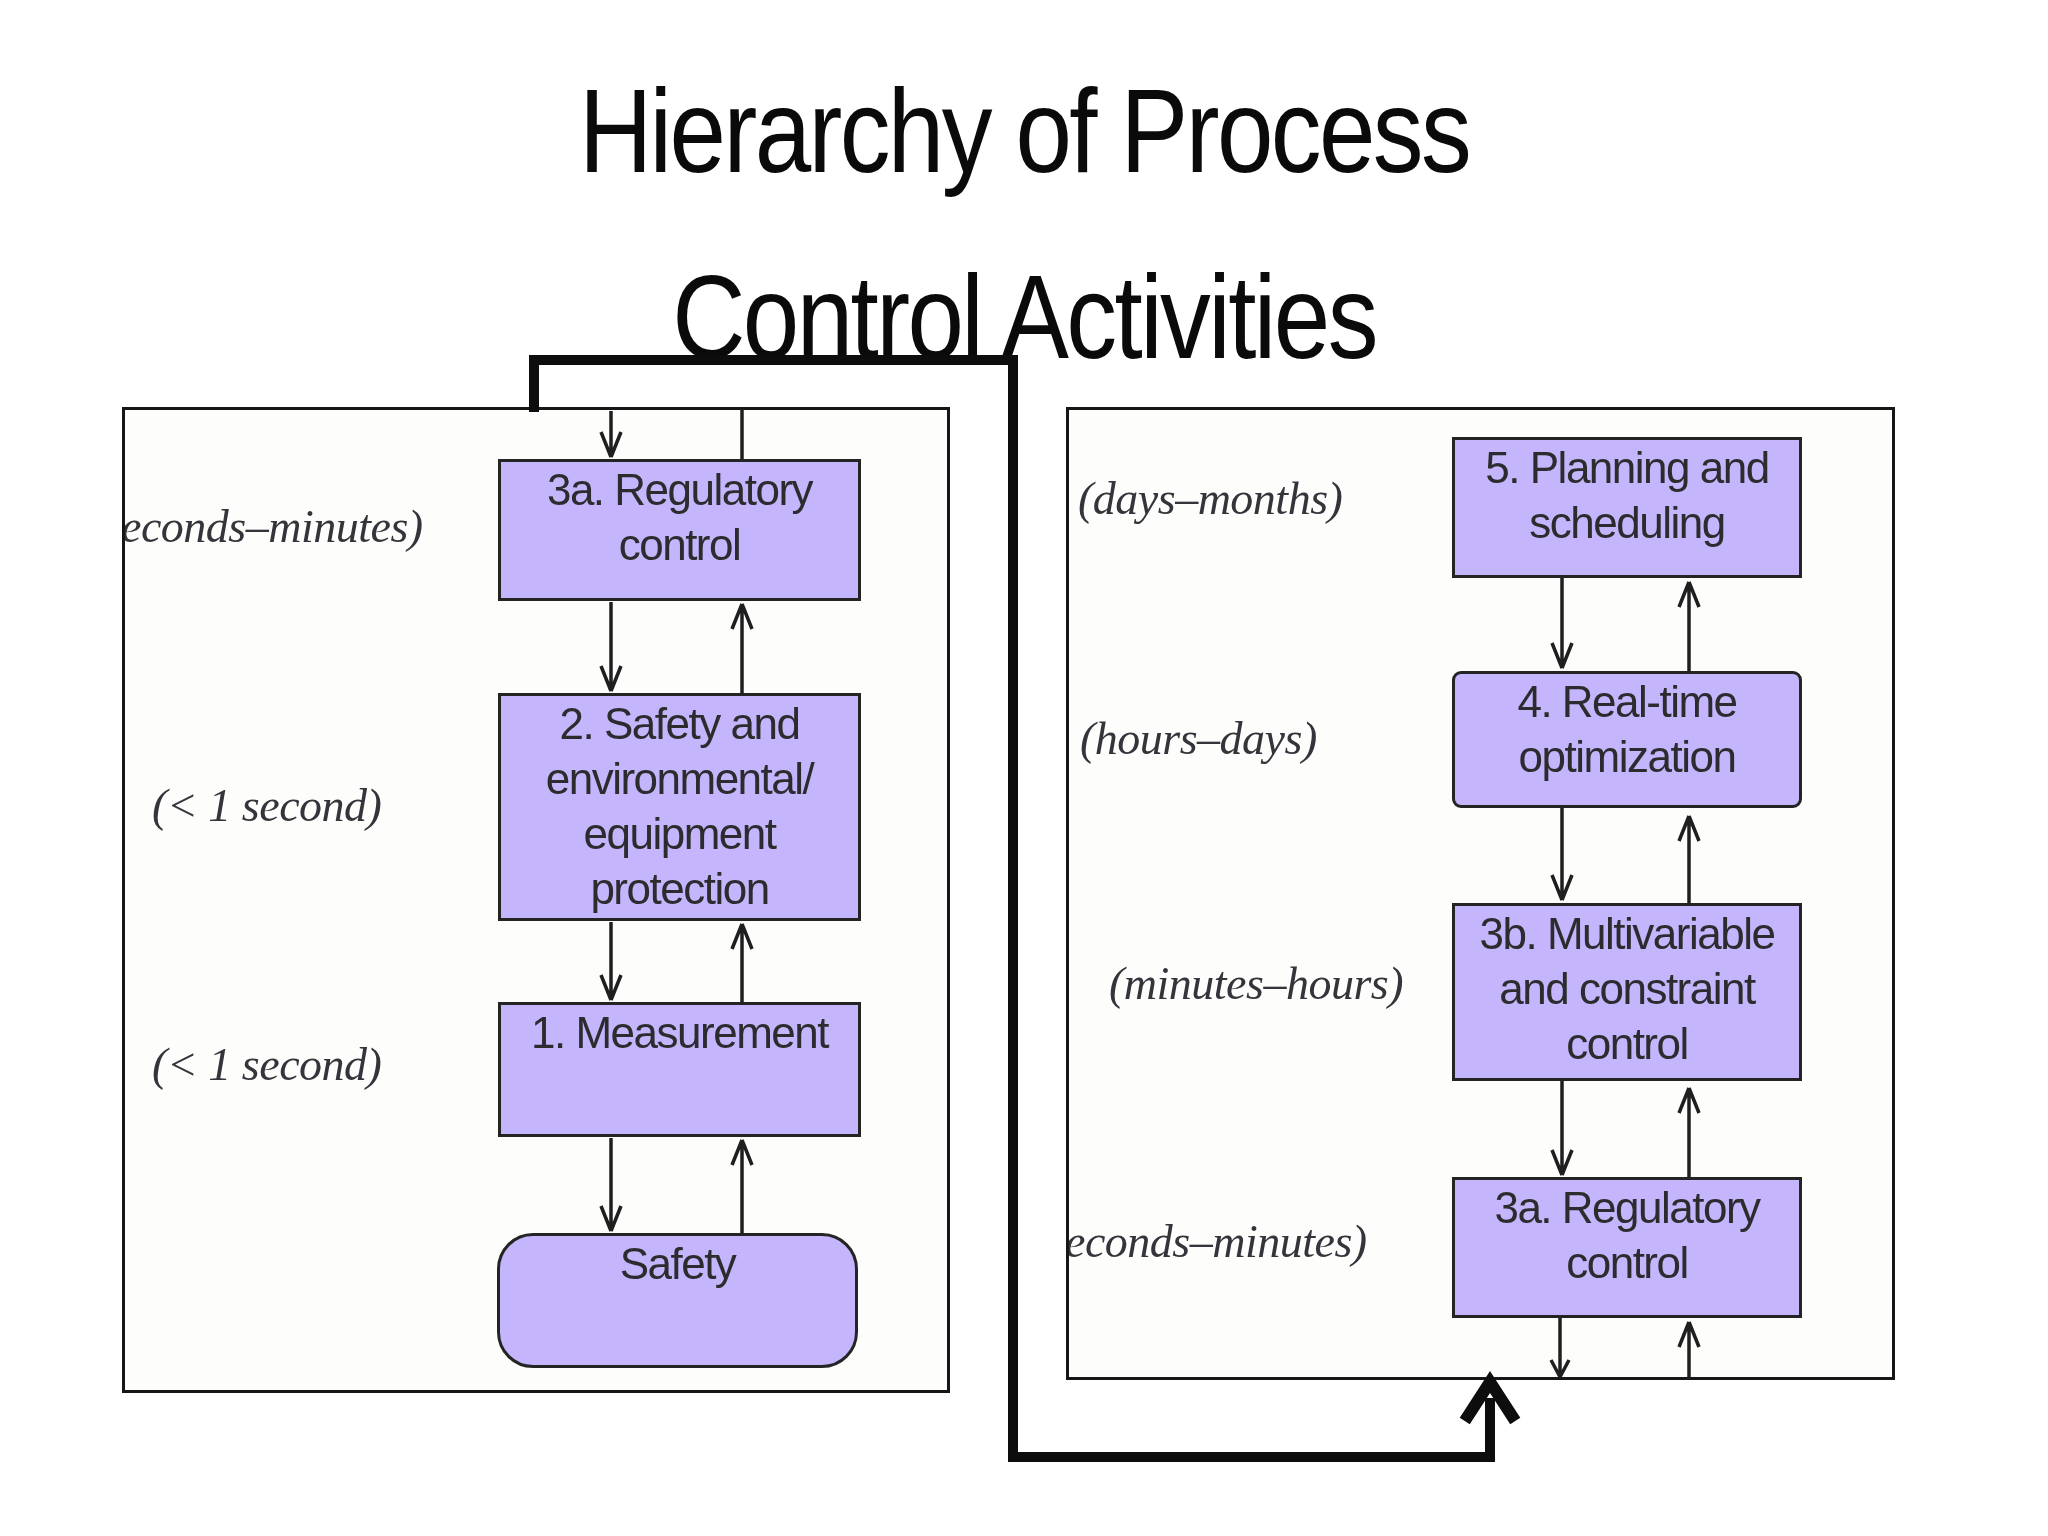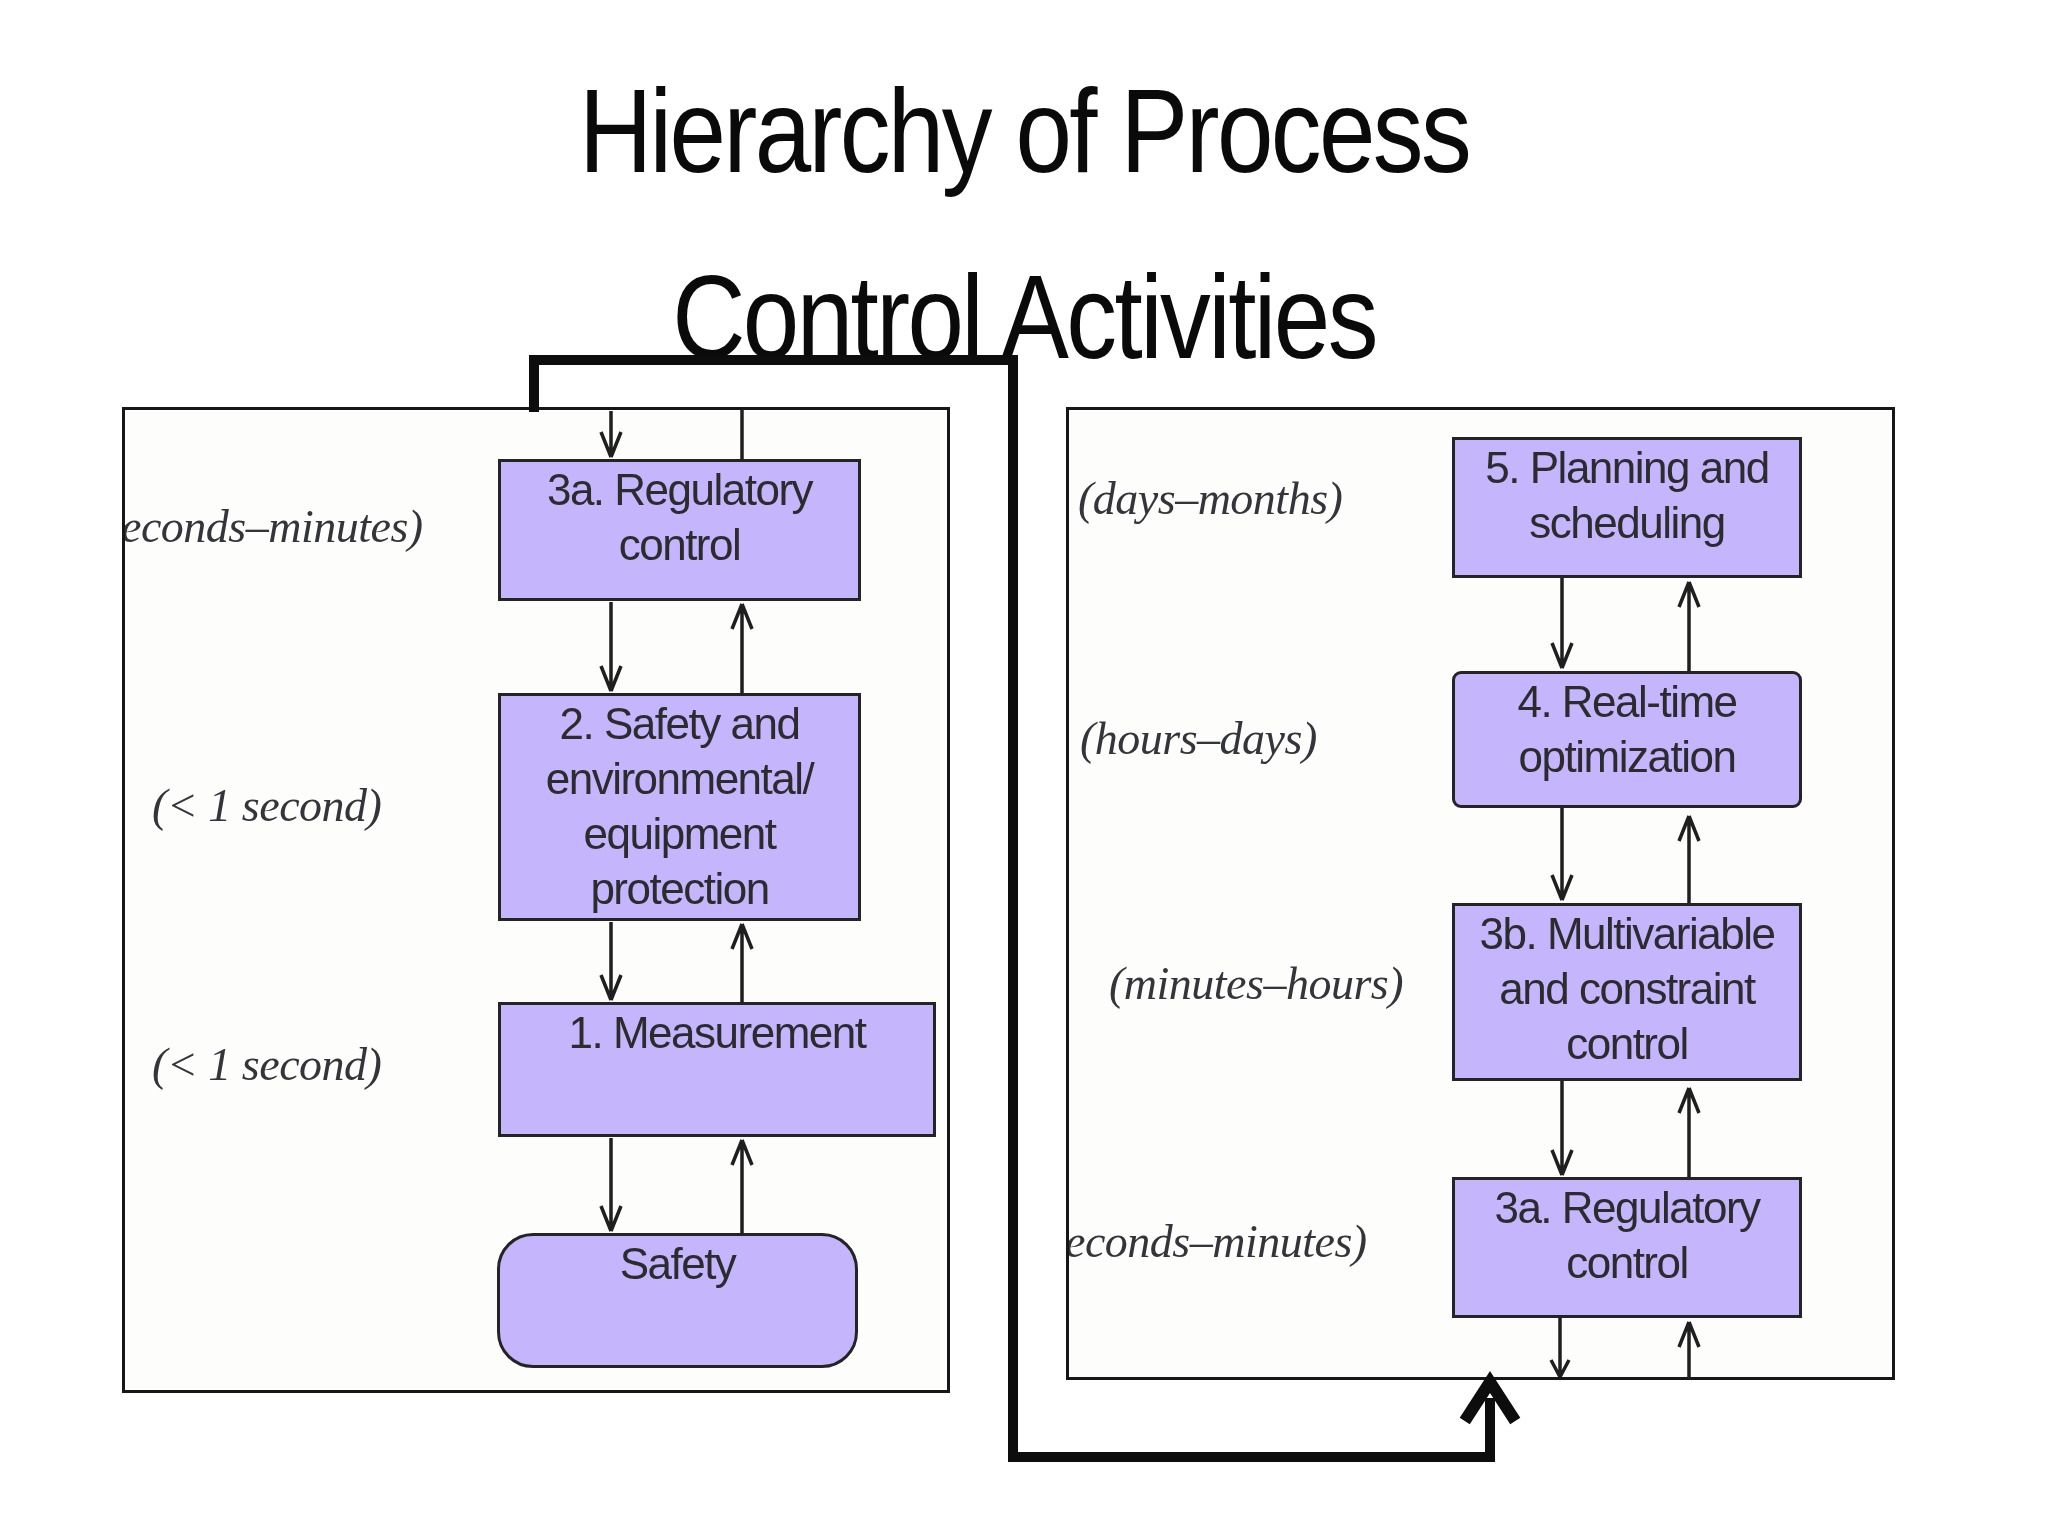--- a/index.html
+++ b/index.html
@@ -16,21 +16,21 @@
   #right-panel{left:1066px;top:407px;width:829px;height:973px;}
 
   .fbox{position:absolute;box-sizing:border-box;background:#c4b5fd;border:3px solid #242424;
         color:#2c2c2e;font-size:44px;line-height:1.25;letter-spacing:-1.5px;text-align:center;
         display:flex;flex-direction:column;}
   .fbox span{display:block;white-space:nowrap;}
 
   
   #box-3a-left {left:373px;top:49px;width:363px;height:142px;}
   #box-2       {left:373px;top:283px;width:363px;height:228px;}
-  #box-1       {left:373px;top:592px;width:438px;height:135px;}
+  #box-1       {left:373px;top:592px;width:363px;height:135px;}
   #box-process {left:372px;top:823px;width:361px;height:135px;border-radius:36px;}
 
   
   #box-5       {left:383px;top:27px;width:350px;height:141px;}
   #box-4       {left:383px;top:261px;width:350px;height:137px;border-radius:9px;}
   #box-3b      {left:383px;top:493px;width:350px;height:178px;}
   #box-3a-right{left:383px;top:767px;width:350px;height:141px;}
 
   .flabel{position:absolute;font-family:"Liberation Serif",serif;font-style:italic;
         color:#34343b;font-size:46px;line-height:46px;white-space:nowrap;letter-spacing:-0.5px;}

